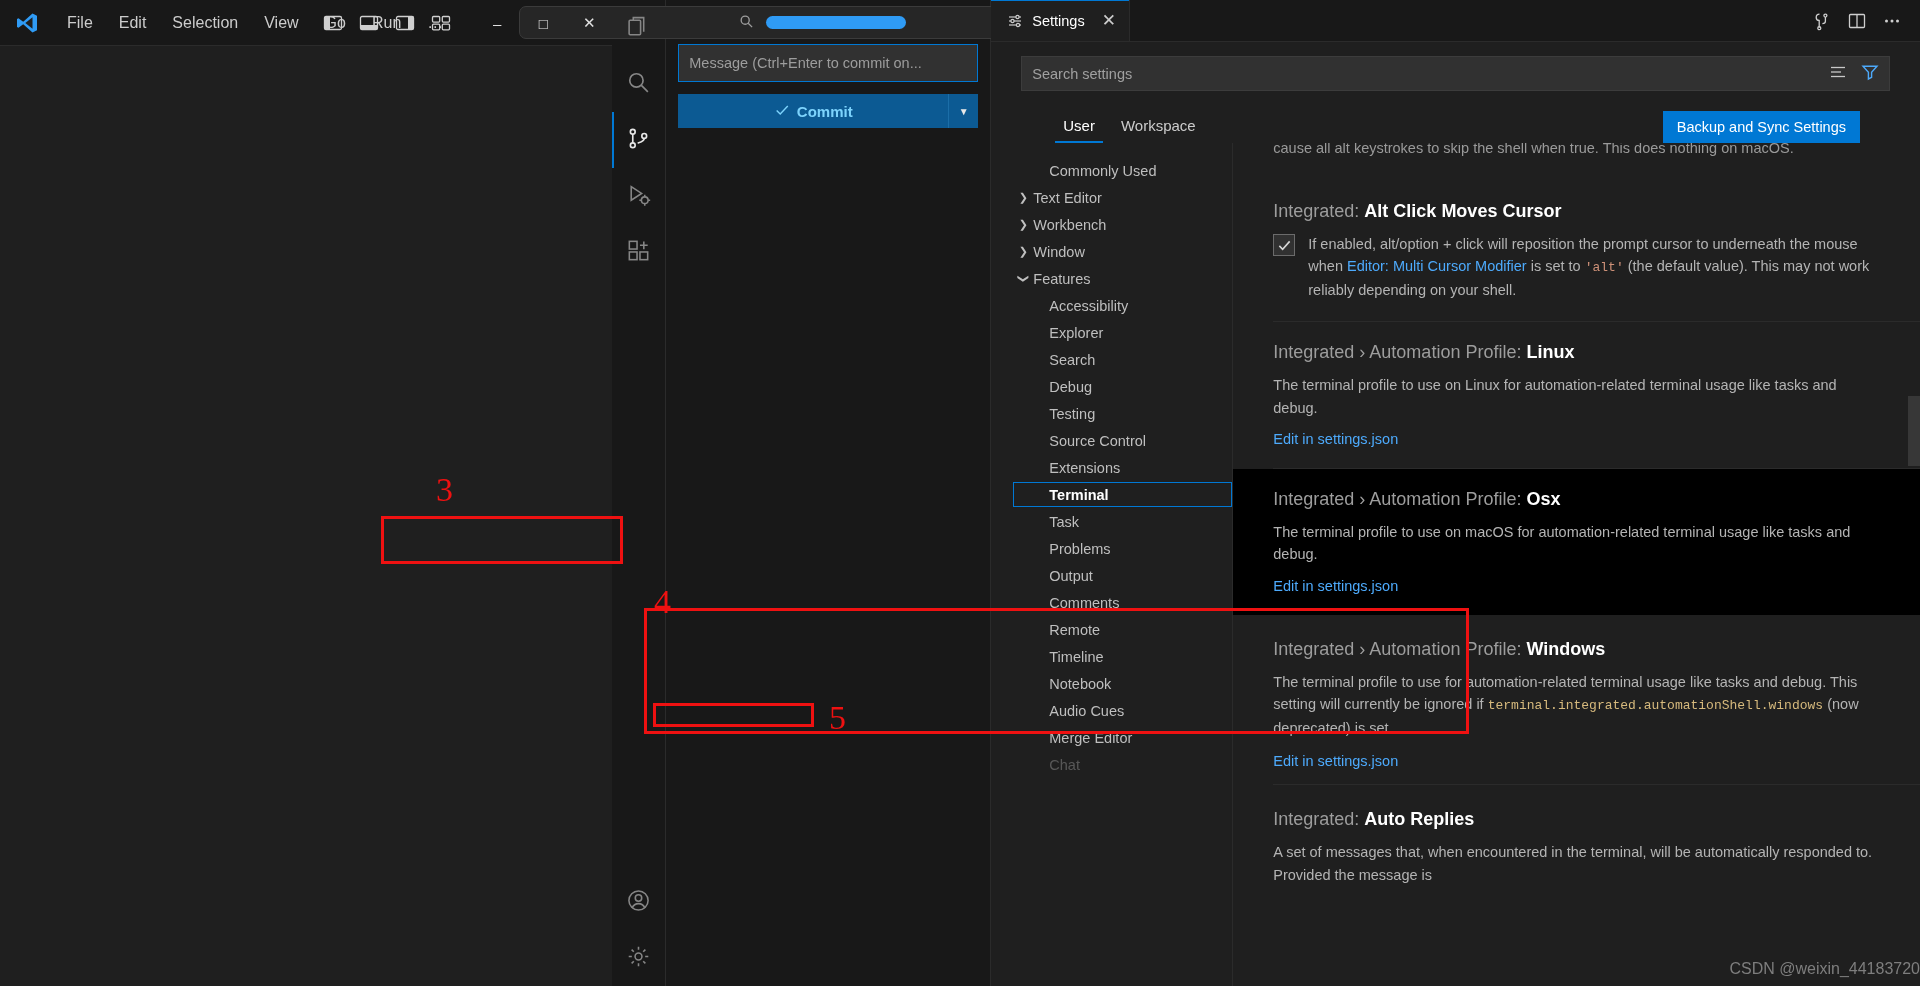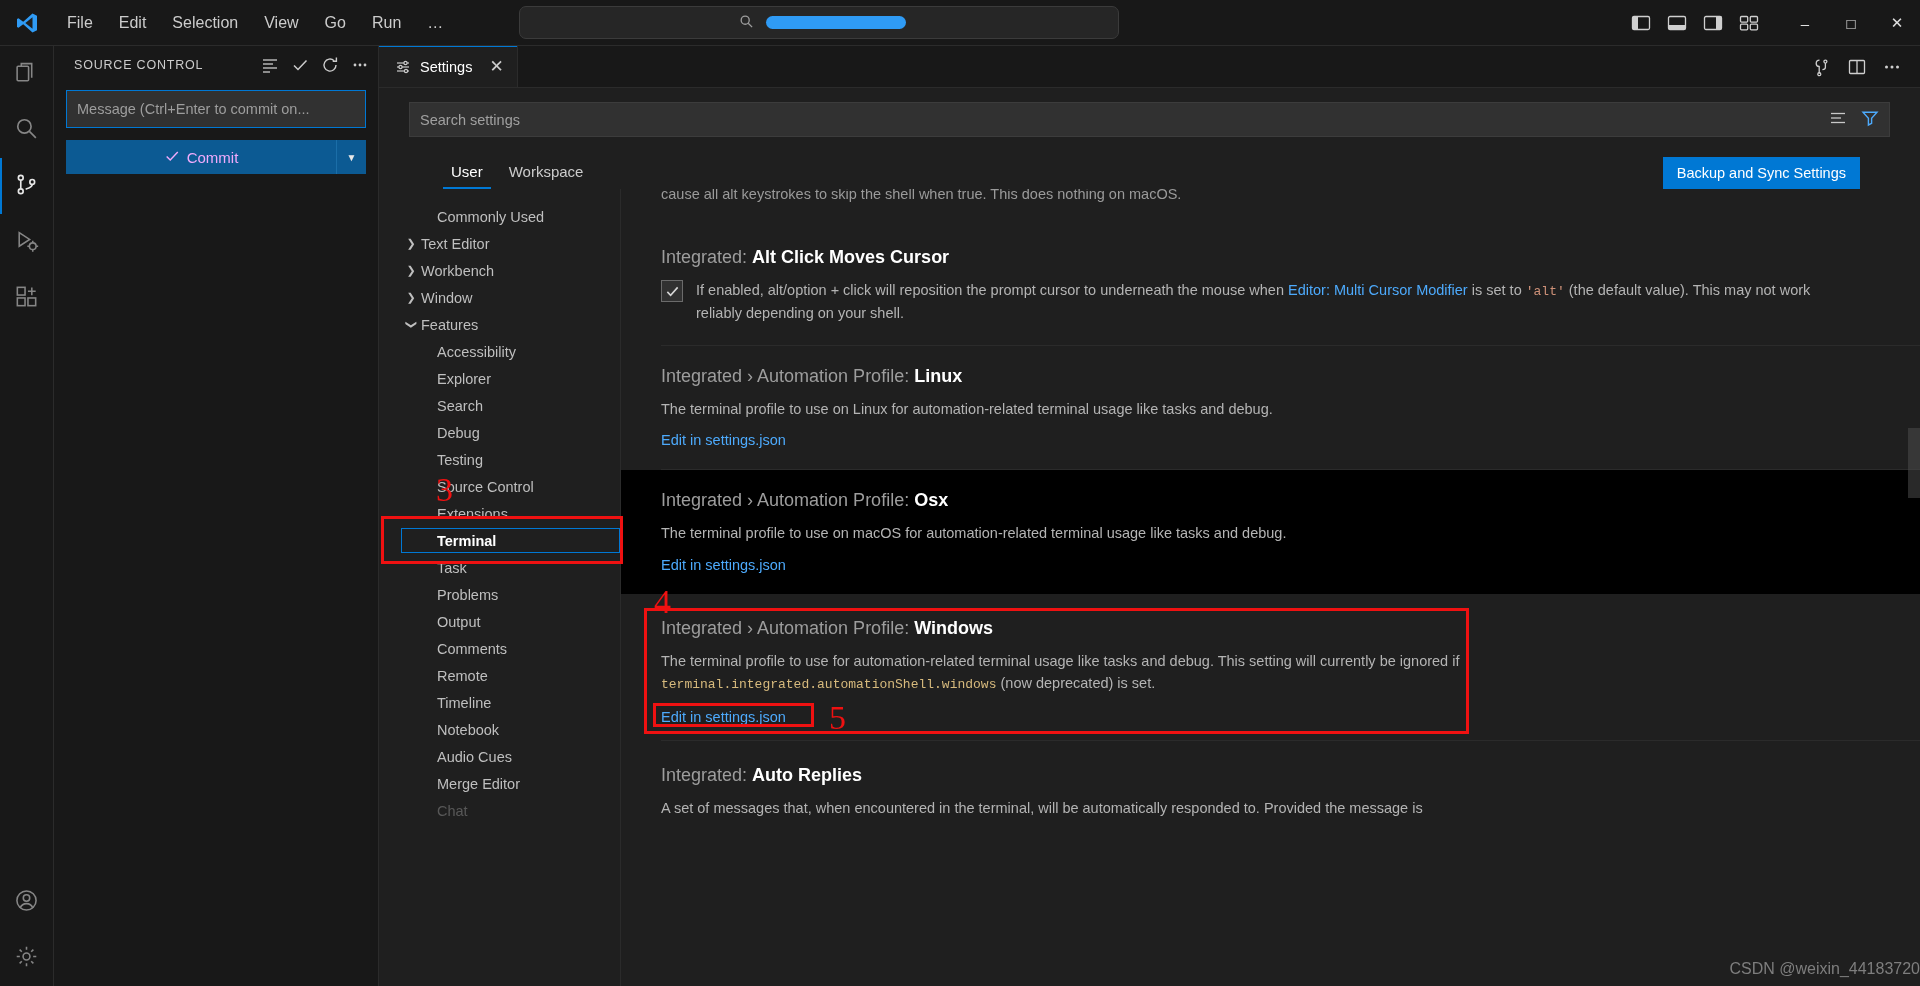--- a/index.html
+++ b/index.html
@@ -3,21 +3,21 @@
 <meta charset="utf-8">
 <style>
   * { margin:0; padding:0; box-sizing:border-box; }
   html, body {
     width:1920px; height:986px;
     background:#1f1f1f;
     font-family:"Liberation Sans", sans-serif;
     overflow:hidden;
     color:#cccccc;
   }
-  .app { position:relative; width:1920px; height:986px; display:flex; flex-direction:column; }
+  .app { position:relative; width:1920px; height:986px; display:flex; flex-direction:row; }
 
   
   .titlebar {
     height:46px; min-height:46px; background:#181818;
     display:flex; align-items:center; position:relative;
     border-bottom:1px solid #2b2b2b;
   }
   .vslogo { width:54px; display:flex; align-items:center; justify-content:center; }
   .vslogo svg { width:24px; height:24px; }
   .menu { display:flex; align-items:center; gap:0px; }
@@ -81,23 +81,23 @@
   .sb-act svg { width:18px; height:18px; }
   .sb-body { padding:6px 12px 0 12px; }
   .commit-msg {
     width:100%; height:38px; background:#313131; border:1px solid #0078d4;
     color:#9d9d9d; font-size:14.5px; padding:0 10px; outline:none;
     font-family:"Liberation Sans", sans-serif;
   }
   .commit-msg::placeholder { color:#9d9d9d; }
   .commit-row { display:flex; margin-top:12px; height:34px; }
   .commit-btn {
-    flex:1; background:#0c5a93; color:#f0abfc; border:none; font-size:15px;
+    flex:1; background:#0c5a93; color:#7dd3fc; border:none; font-size:15px;
     display:flex; align-items:center; justify-content:center; gap:7px;
-    font-family:"Liberation Sans", sans-serif; cursor:pointer;
+    font-family:"Liberation Sans", sans-serif; cursor:pointer;font-weight:bold;
   }
   .commit-split {
     width:30px; background:#0c5a93; border:none; border-left:1px solid #1b6ea8;
     color:#e8e8e8; display:flex; align-items:center; justify-content:center;
     font-size:10px; cursor:pointer;
   }
 
   
   .editor { flex:1; display:flex; flex-direction:column; background:#1f1f1f; min-width:0; }
   .tabsbar {

